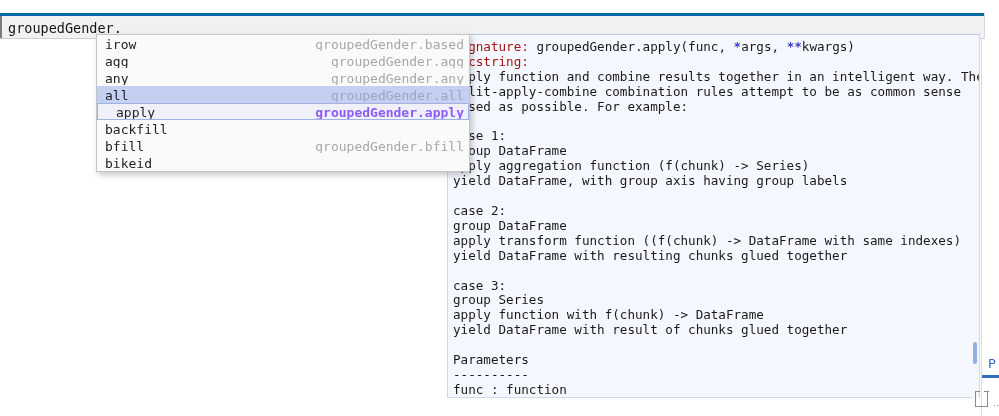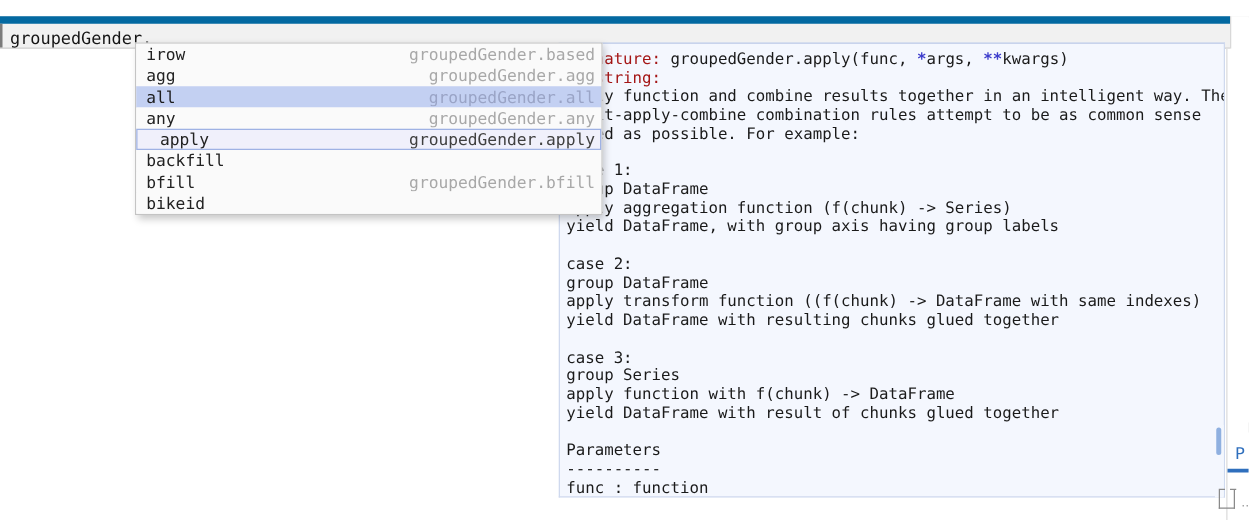--- a/index.html
+++ b/index.html
@@ -23,21 +23,21 @@
     height: 13px;
     background: #ffffff;
     border-bottom: 1px solid #e4e4e4;
   }
   #cell-input-area {
     position: absolute;
     left: 0; top: 13px;
     width: 984px;
     height: 26px;
     background: #f1f1f1;
-    border-top: 6px solid #0369a1;
+    border-top: 3px solid #0369a1;
     border-bottom: 1px solid #cfcfcf;
     box-sizing: border-box;
   }
   #cell-left-accent {
     position: absolute;
     left: 0; top: 0;
     width: 2px;
     height: 100%;
     background: #7b7b7b;
   }
@@ -63,21 +63,21 @@
     position: absolute;
     left: 0; top: 39px;
     width: 999px;
     height: 377px;
     background: #ffffff;
   }
 
   
   #completer {
     position: absolute;
-    left: 108px;
+    left: 96px;
     top: 34px;
     width: 374px;
     background: #fafafa;
     border: 1px solid #c4c4c4;
     box-shadow: 2px 3px 6px rgba(0,0,0,0.22);
     box-sizing: border-box;
     z-index: 20;
   }
   .completer-row {
     position: relative;
@@ -104,21 +104,21 @@
   .completer-row.is-selected {
     background: #c3d0f2;
   }
   .completer-row.is-selected .cr-name { color: #1c1c1c; }
   .completer-row.is-selected .cr-full { color: #9aa4c6; }
   .completer-row.is-active {
     background: #f0f0fb;
     border: 1px solid #9fb2e4;
     padding-left: 18px;
   }
-  .completer-row.is-active .cr-full { color: #404040; }
+  .completer-row.is-active .cr-full { color: #8b5cf6; font-weight: bold; }
 
   
   #docpanel {
     position: absolute;
     left: 447px;
     top: 34px;
     width: 533px;
     height: 364px;
     background: #f4f7fe;
     border: 1px solid #cfd9ee;
@@ -239,22 +239,22 @@
 
 <div id="cell-input-area">
   <div id="cell-left-accent"></div>
   <div id="cell-code-line">groupedGender.</div>
 </div>
 <div id="cell-right-gutter"></div>
 
 <div id="completer">
     <div class="completer-row"><span class="cr-name">irow</span><span class="cr-full">groupedGender.based</span></div>
     <div class="completer-row"><span class="cr-name">agg</span><span class="cr-full">groupedGender.agg</span></div>
+    <div class="completer-row"><span class="cr-name">any</span><span class="cr-full">groupedGender.any</span></div>
     <div class="completer-row is-selected"><span class="cr-name">all</span><span class="cr-full">groupedGender.all</span></div>
-    <div class="completer-row"><span class="cr-name">any</span><span class="cr-full">groupedGender.any</span></div>
     <div class="completer-row is-active"><span class="cr-name">apply</span><span class="cr-full">groupedGender.apply</span></div>
     <div class="completer-row"><span class="cr-name">backfill</span></div>
     <div class="completer-row"><span class="cr-name">bfill</span><span class="cr-full">groupedGender.bfill</span></div>
     <div class="completer-row"><span class="cr-name">bikeid</span></div>
   </div>
 
 <div id="docpanel">
   <pre id="doc-text"><span class="tok-label">Signature:</span><span> groupedGender.apply(func, </span><span class="tok-star">*</span><span>args, </span><span class="tok-star">**</span><span>kwargs)</span>
 <span class="tok-label">Docstring:</span>
 <span>Apply function and combine results together in an intelligent way. The

